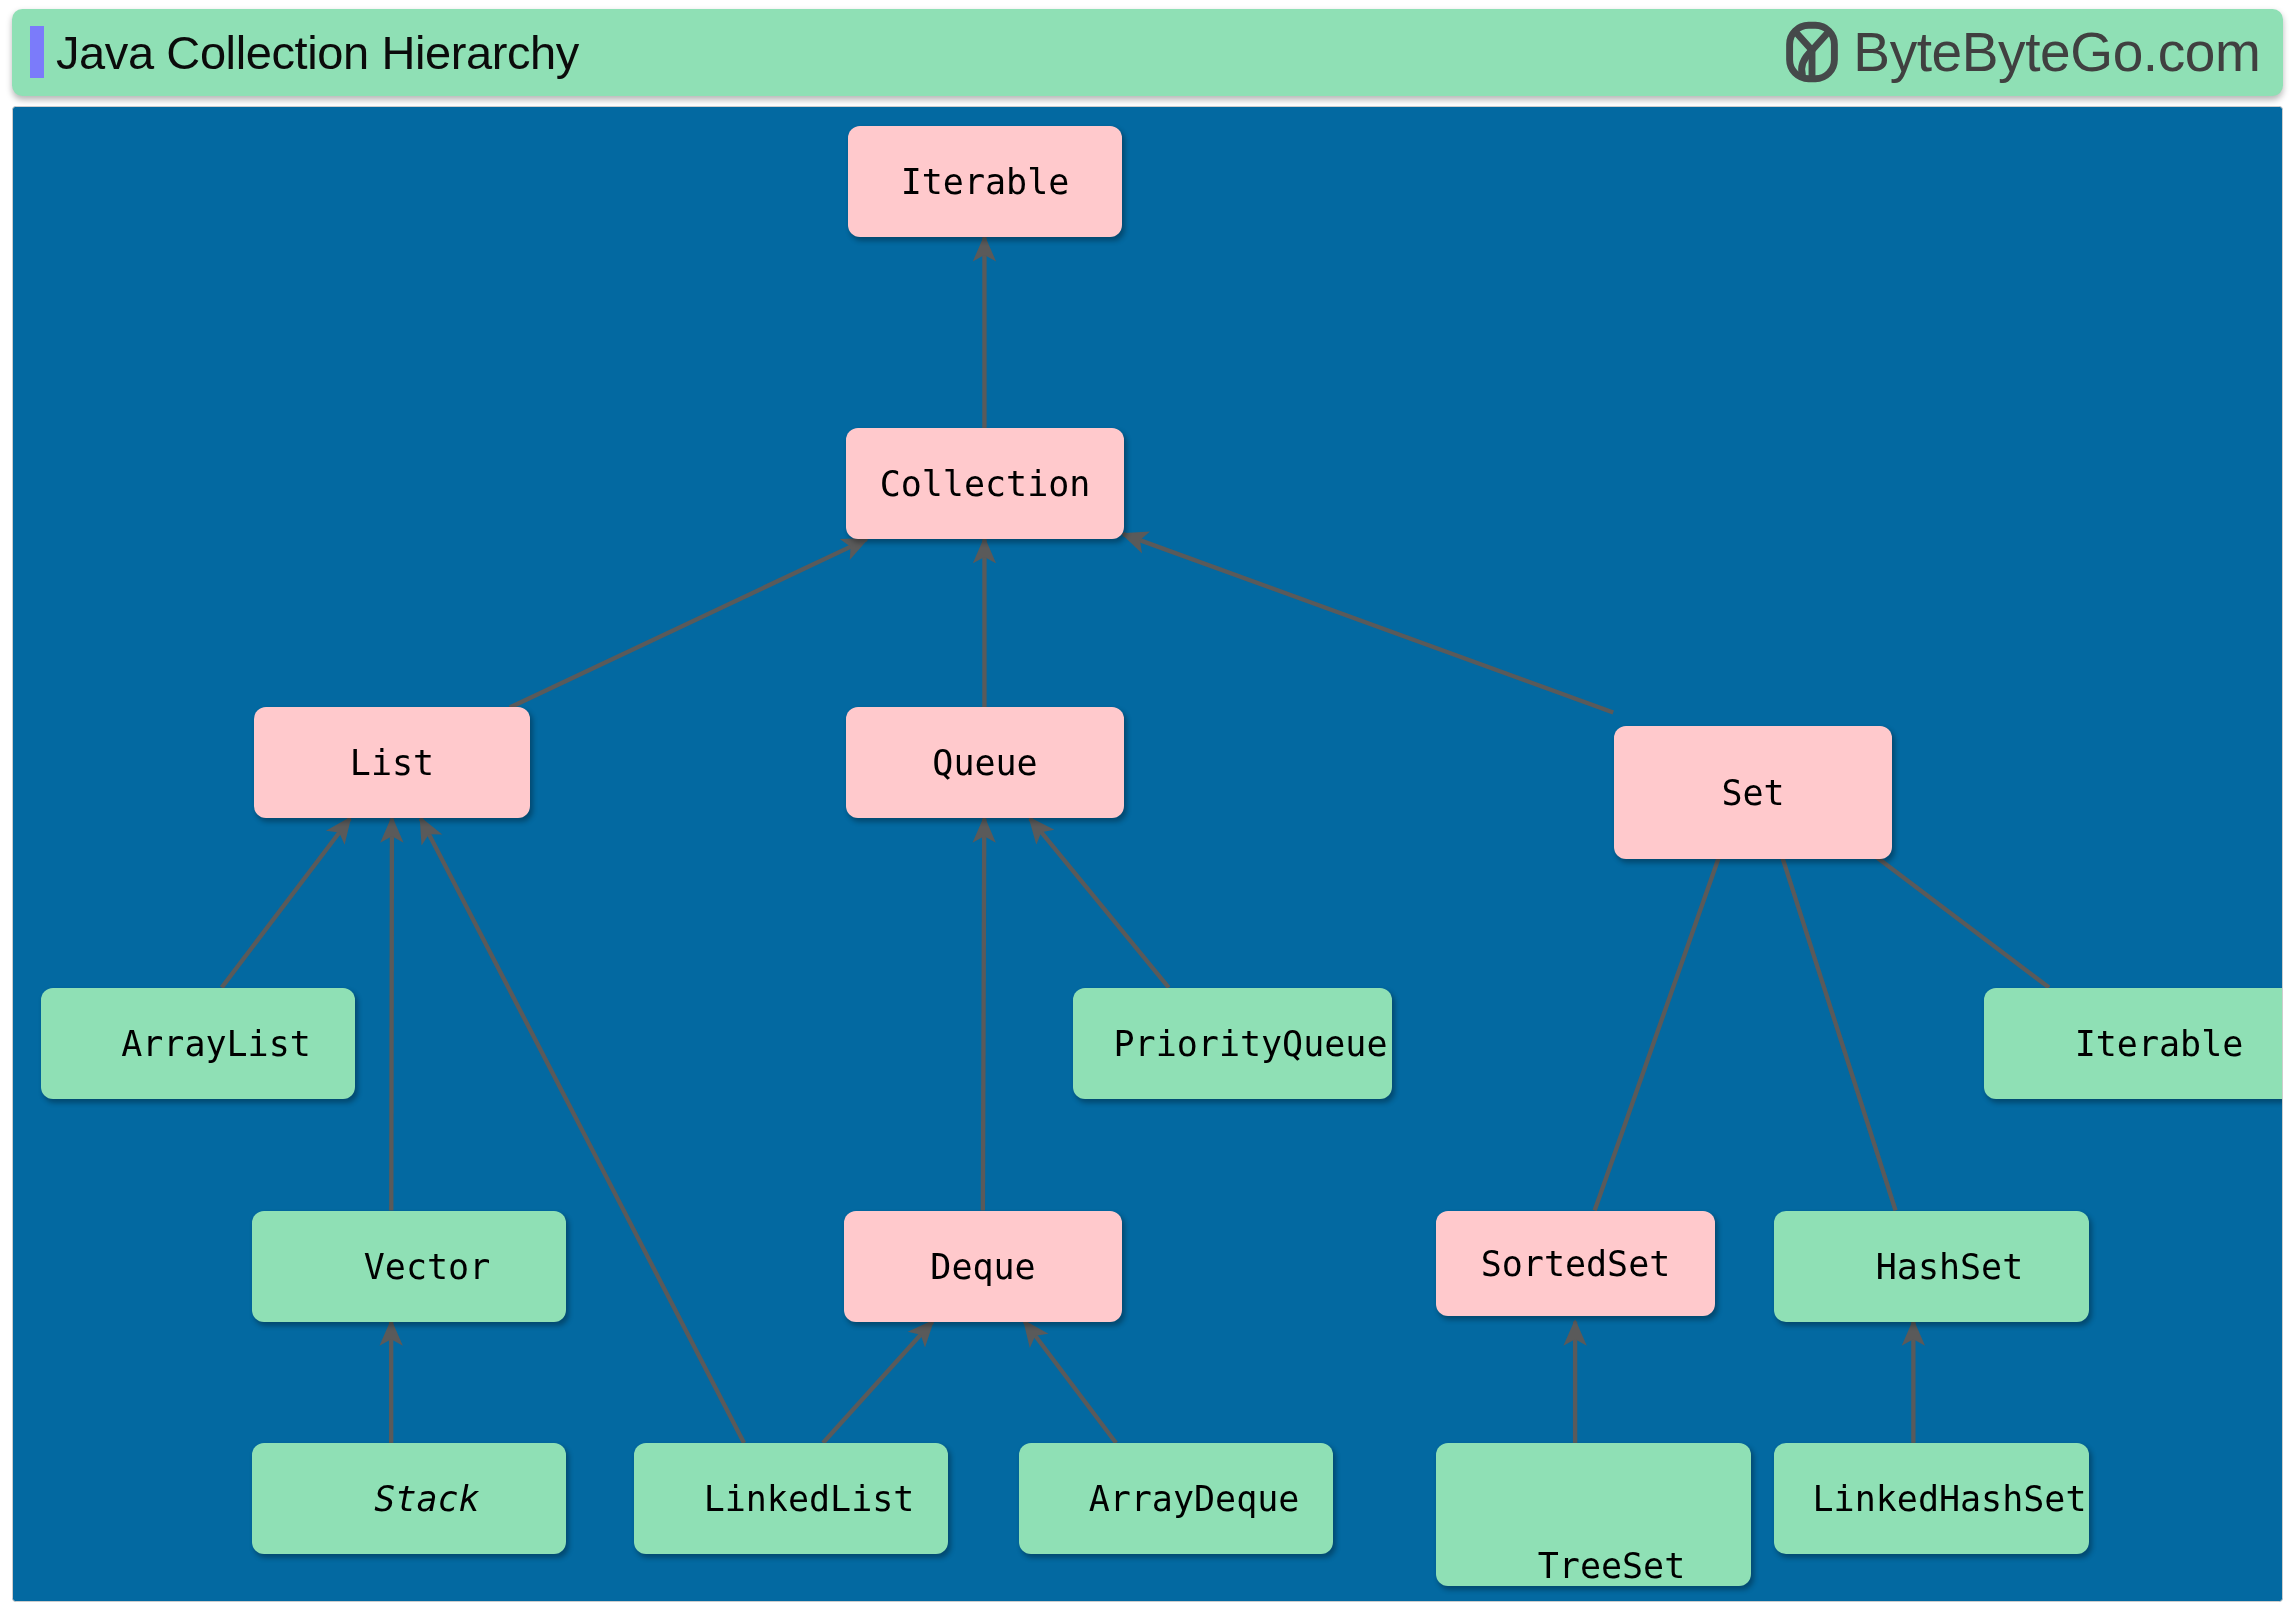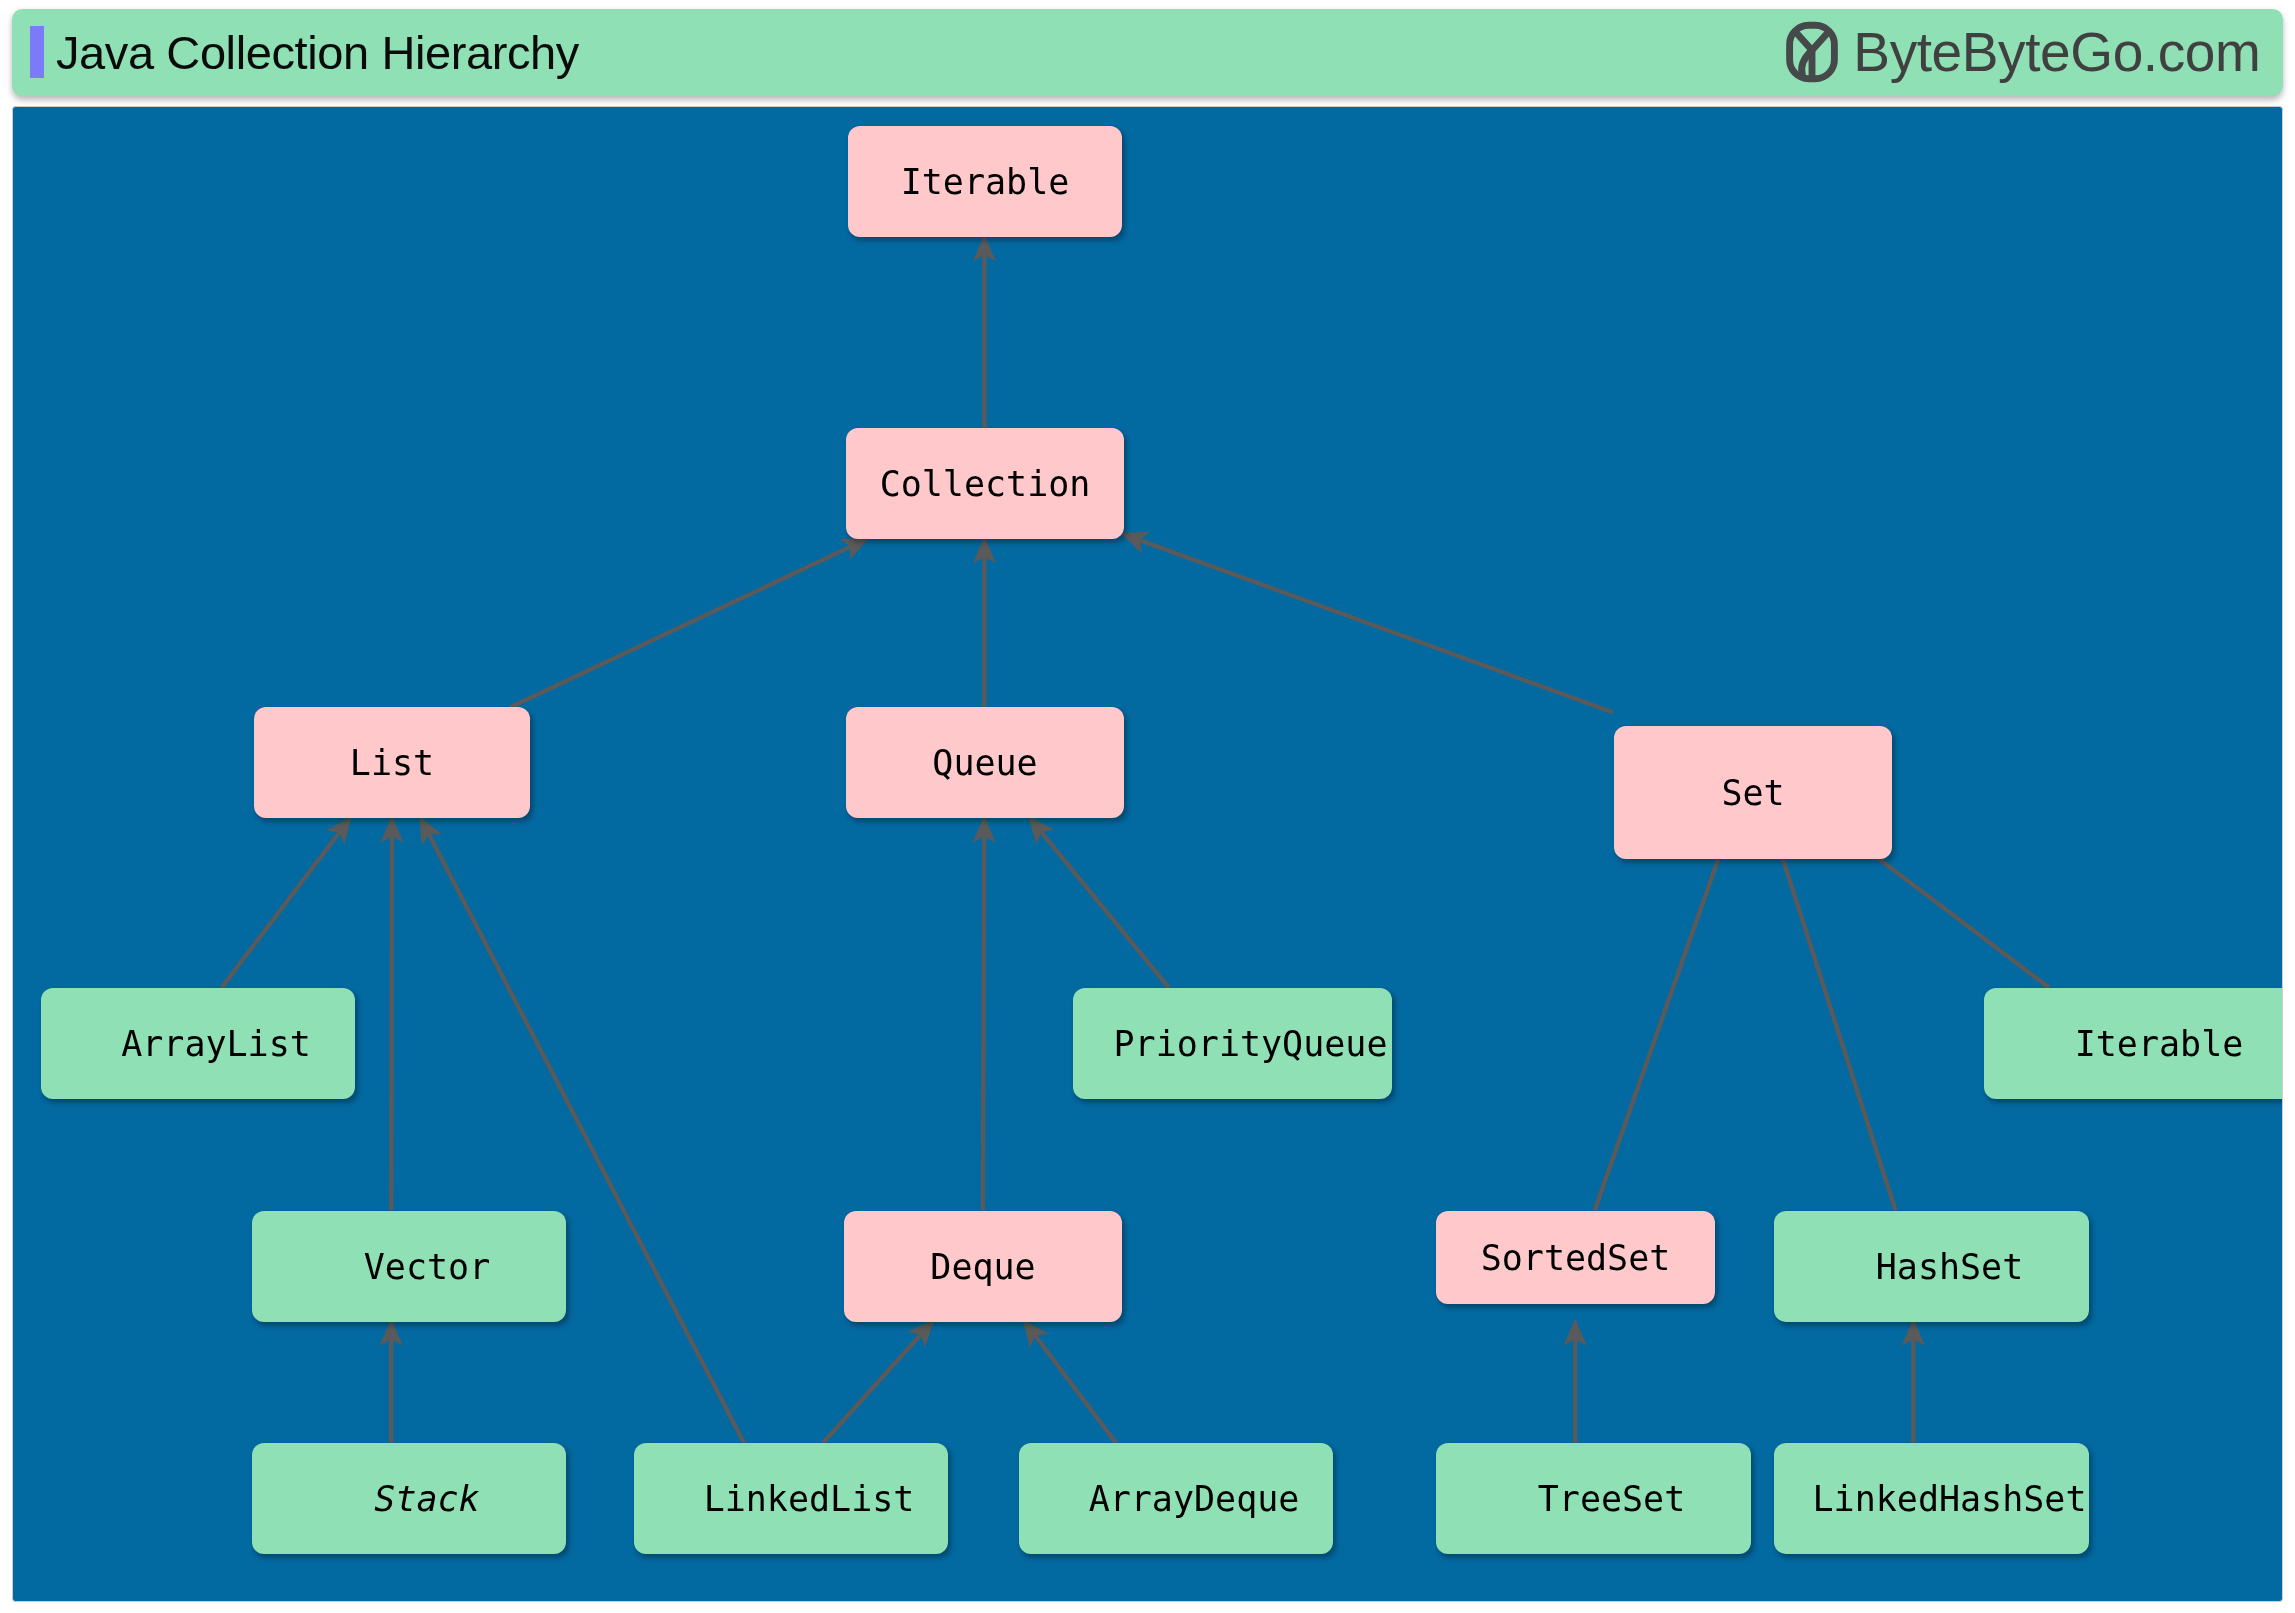--- a/index.html
+++ b/index.html
@@ -117,36 +117,36 @@
         </div>
         <div class="node impl" style="left: 1971px; top: 881px; width: 278px; height: 111px;">
           <span>Iterable</span>
         </div>
         <div class="node impl" style="left: 239px; top: 1104px; width: 278px; height: 111px;">
           <span>Vector</span>
         </div>
         <div class="node iface" style="left: 831px; top: 1104px; width: 278px; height: 111px;">
           <span>Deque</span>
         </div>
-        <div class="node iface" style="left: 1423px; top: 1104px; width: 279px; height: 93px;">
+        <div class="node iface" style="left: 1423px; top: 1104px; width: 279px; height: 105px;">
           <span>SortedSet</span>
         </div>
         <div class="node impl" style="left: 1761px; top: 1104px; width: 279px; height: 111px;">
           <span>HashSet</span>
         </div>
         <div class="node impl" style="left: 239px; top: 1336px; width: 278px; height: 111px; font-style: italic;">
           <span>Stack</span>
         </div>
         <div class="node impl" style="left: 621px; top: 1336px; width: 278px; height: 111px;">
           <span>LinkedList</span>
         </div>
         <div class="node impl" style="left: 1006px; top: 1336px; width: 278px; height: 111px;">
           <span>ArrayDeque</span>
         </div>
-        <div class="node impl" style="left: 1423px; top: 1336px; width: 279px; height: 111px;">
+        <div class="node impl" style="left: 1423px; top: 1336px; width: 279px; height: 143px; align-items: flex-end;">
           <span>TreeSet</span>
         </div>
         <div class="node impl" style="left: 1761px; top: 1336px; width: 279px; height: 111px;">
           <span>LinkedHashSet</span>
         </div>
       </div>
   </div>
 
 </div>
 

